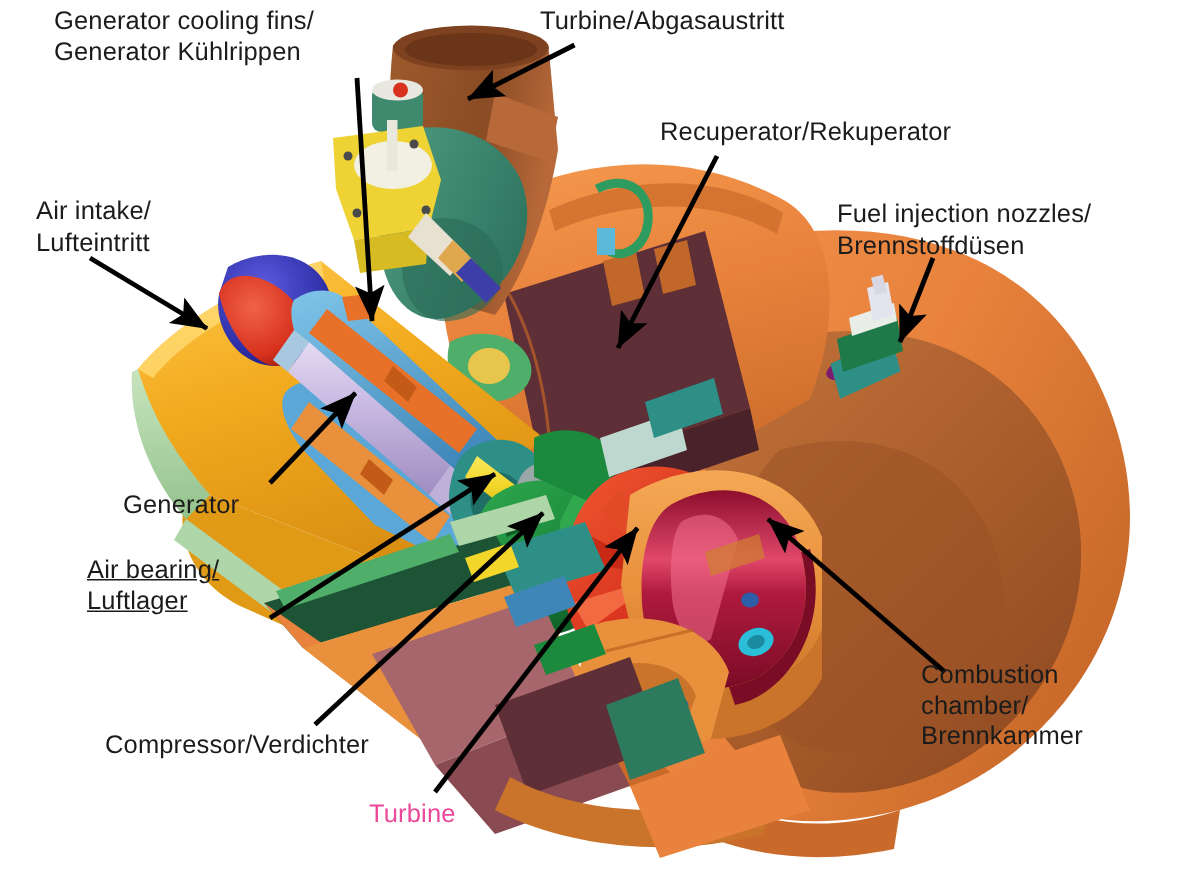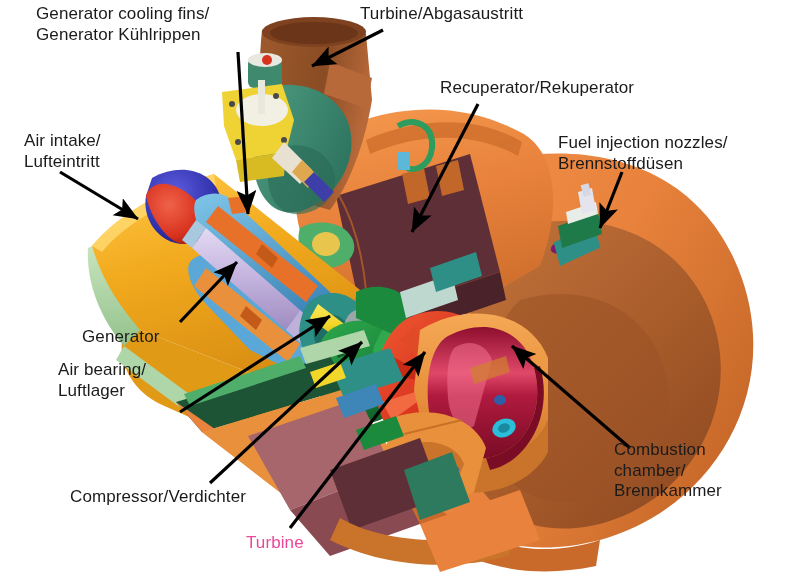--- a/index.html
+++ b/index.html
@@ -322,21 +322,21 @@
   <div id="callout-layer">
       <div class="callout" style="left: 36px; top: 4px; color: rgb(27, 27, 27);">Generator cooling fins/
 Generator Kühlrippen</div>
       <div class="callout" style="left: 360px; top: 4px; color: rgb(27, 27, 27);">Turbine/Abgasaustritt</div>
       <div class="callout" style="left: 440px; top: 78px; color: rgb(27, 27, 27);">Recuperator/Rekuperator</div>
       <div class="callout" style="left: 534px; top: 133px; color: rgb(27, 27, 27); margin-left: 24px;">Fuel injection nozzles/
 Brennstoffdüsen</div>
       <div class="callout" style="left: 24px; top: 131px; color: rgb(27, 27, 27);">Air intake/
 Lufteintritt</div>
       <div class="callout" style="left: 82px; top: 327px; color: rgb(27, 27, 27);">Generator</div>
-      <div class="callout" style="left: 58px; top: 360px; color: rgb(27, 27, 27);">Air bearing/
+      <div class="callout" style="left: 58px; top: 370px; color: rgb(27, 27, 27); text-decoration: underline;">Air bearing/
 Luftlager</div>
       <div class="callout" style="left: 70px; top: 487px; color: rgb(27, 27, 27);">Compressor/Verdichter</div>
       <div class="callout" style="left: 246px; top: 533px; color: #ec4899;">Turbine</div>
       <div class="callout" style="left: 614px; top: 440px; color: rgb(27, 27, 27);">Combustion
 chamber/
 Brennkammer</div>
     </div>
 
 </div>
 

